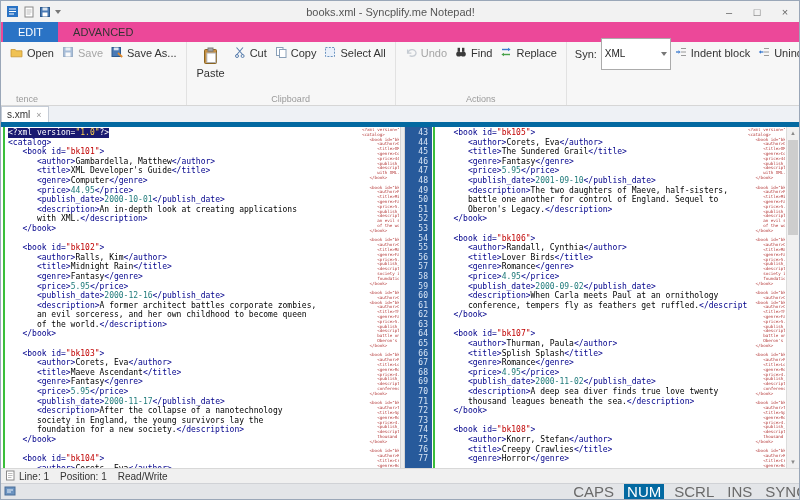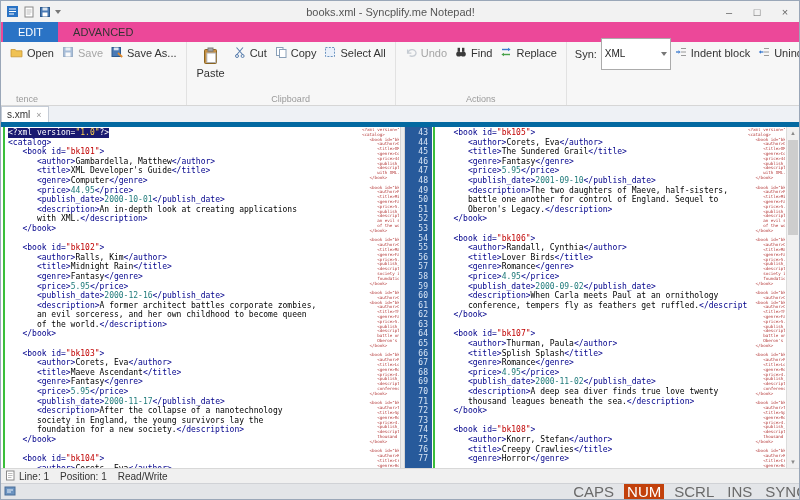--- a/index.html
+++ b/index.html
@@ -66,21 +66,21 @@
   .varrow.up{top:0}
   .varrow.down{bottom:0}
   .vthumb{position:absolute;left:1px;right:1px;top:13px;height:95px;background:#cdcdcd}
 
   
   .status1{flex:0 0 15px;background:#f0f0f0;border-top:1px solid #d8d8d8;display:flex;align-items:center;font-size:10px;color:#333;gap:3px;padding:0 4px}
   .s1item{margin-right:8px;white-space:nowrap}
   .status2{flex:0 0 16px;background:#e3e5e8;border-top:1px solid #d0d2d6;display:flex;align-items:center;font-size:15px;color:#555;padding:0 3px;overflow:hidden}
   .toggles{margin-left:auto;display:flex;gap:7px;align-items:center;margin-right:-14px}
   .toggle{padding:1px 3px;color:#6a6a6a;white-space:nowrap}
-  .toggle.active{background:#c2410c;color:#fff;border-radius:2px}
+  .toggle.active{background:#0369a1;color:#fff;border-radius:2px}
 </style>
 </head>
 <body>
 
 <div class="window">
 
   <div class="titlebar">
     <div class="qat">
       <span class="qicon">
         <svg width="13" height="13">

